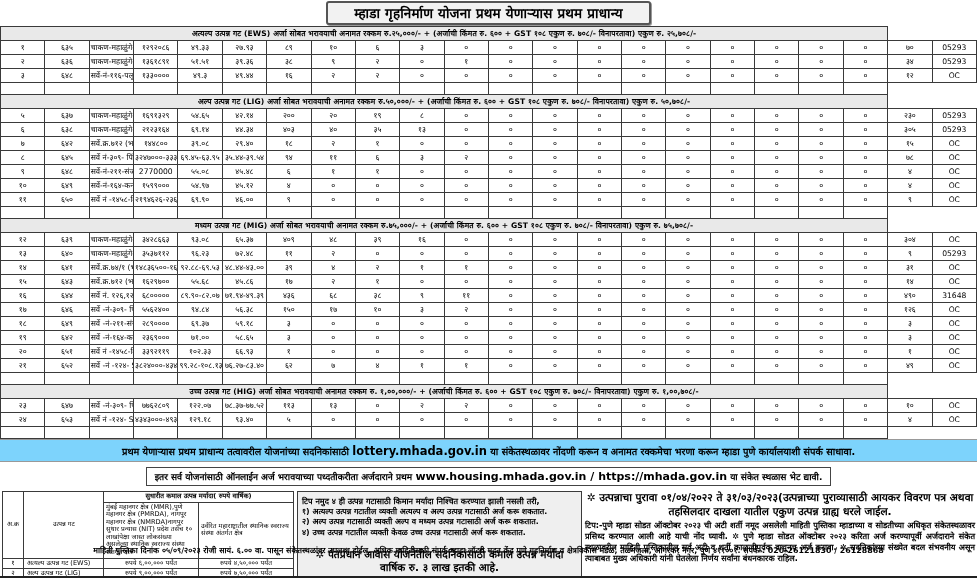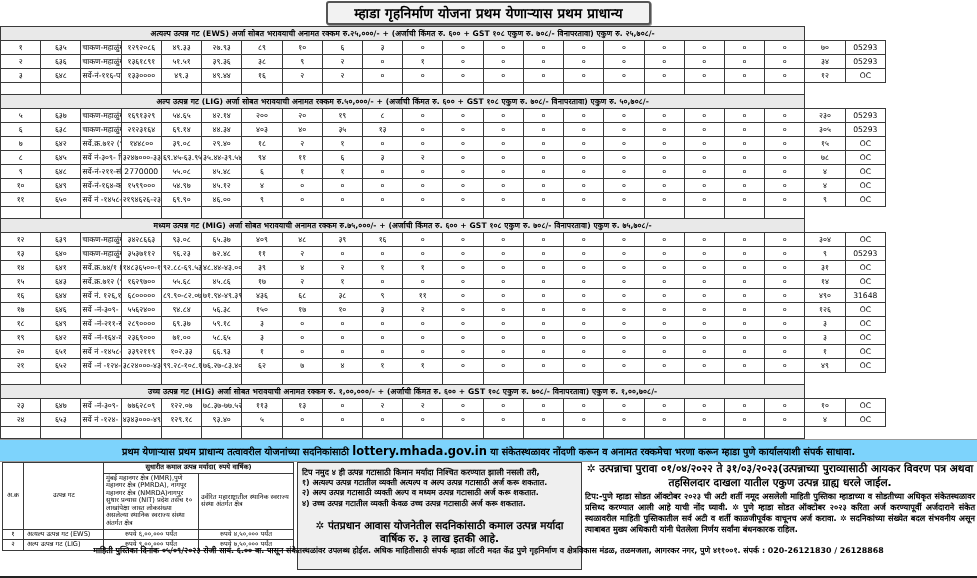--- a/index.html
+++ b/index.html
@@ -28,21 +28,21 @@
     box-shadow: 1px 1px 0 #999;
     font-size: 13.5px;
     font-weight: bold;
     letter-spacing: .2px;
     white-space: nowrap;
   }
 
   
   table.grid {
     border-collapse: collapse;
-    width: 886px;
+    width: 977px;
     table-layout: fixed;
   }
   table.grid td {
     border: 1px solid #3a3a3a;
     font-size: 7.6px;
     line-height: 1.05;
     padding: 1px 1px;
     text-align: center;
     vertical-align: middle;
     height: 11px;
@@ -805,20 +805,25 @@
           <td></td>
           <td></td>
         </tr>
       </tbody>
   </table>
 
   <div class="notice-a">
     <span>प्रथम येणाऱ्यास प्रथम प्राधान्य तत्वावरील योजनांच्या सदनिकांसाठी </span><span class="url">lottery.mhada.gov.in</span><span> या संकेतस्थळावर नोंदणी करून व अनामत रक्कमेचा भरणा करून म्हाडा पुणे कार्यालयाशी संपर्क साधावा.</span>
   </div>
 
+  <div class="notice-b-wrap">
+    <div class="notice-b">
+      <span>इतर सर्व योजनांसाठी ऑनलाईन अर्ज भरावयाच्या पध्दतीकरीता अर्जदाराने प्रथम </span><span class="url">www.housing.mhada.gov.in / https://mhada.gov.in</span><span> या संकेत स्थळास भेट द्यावी.</span>
+    </div>
+  </div>
 
   <div class="bottom">
 
     <div class="panel-left">
       <table class="income">
         <tbody>
           <tr>
             <td class="inc-srno" rowspan="2">अ.क्र</td>
             <td class="inc-grp" rowspan="2" style="text-align:center !important;">उत्पन्न गट</td>
             <td colspan="2" class="inc-head-big">सुधारीत कमाल उत्पन्न मर्यादा( रुपये  वार्षिक)</td>

